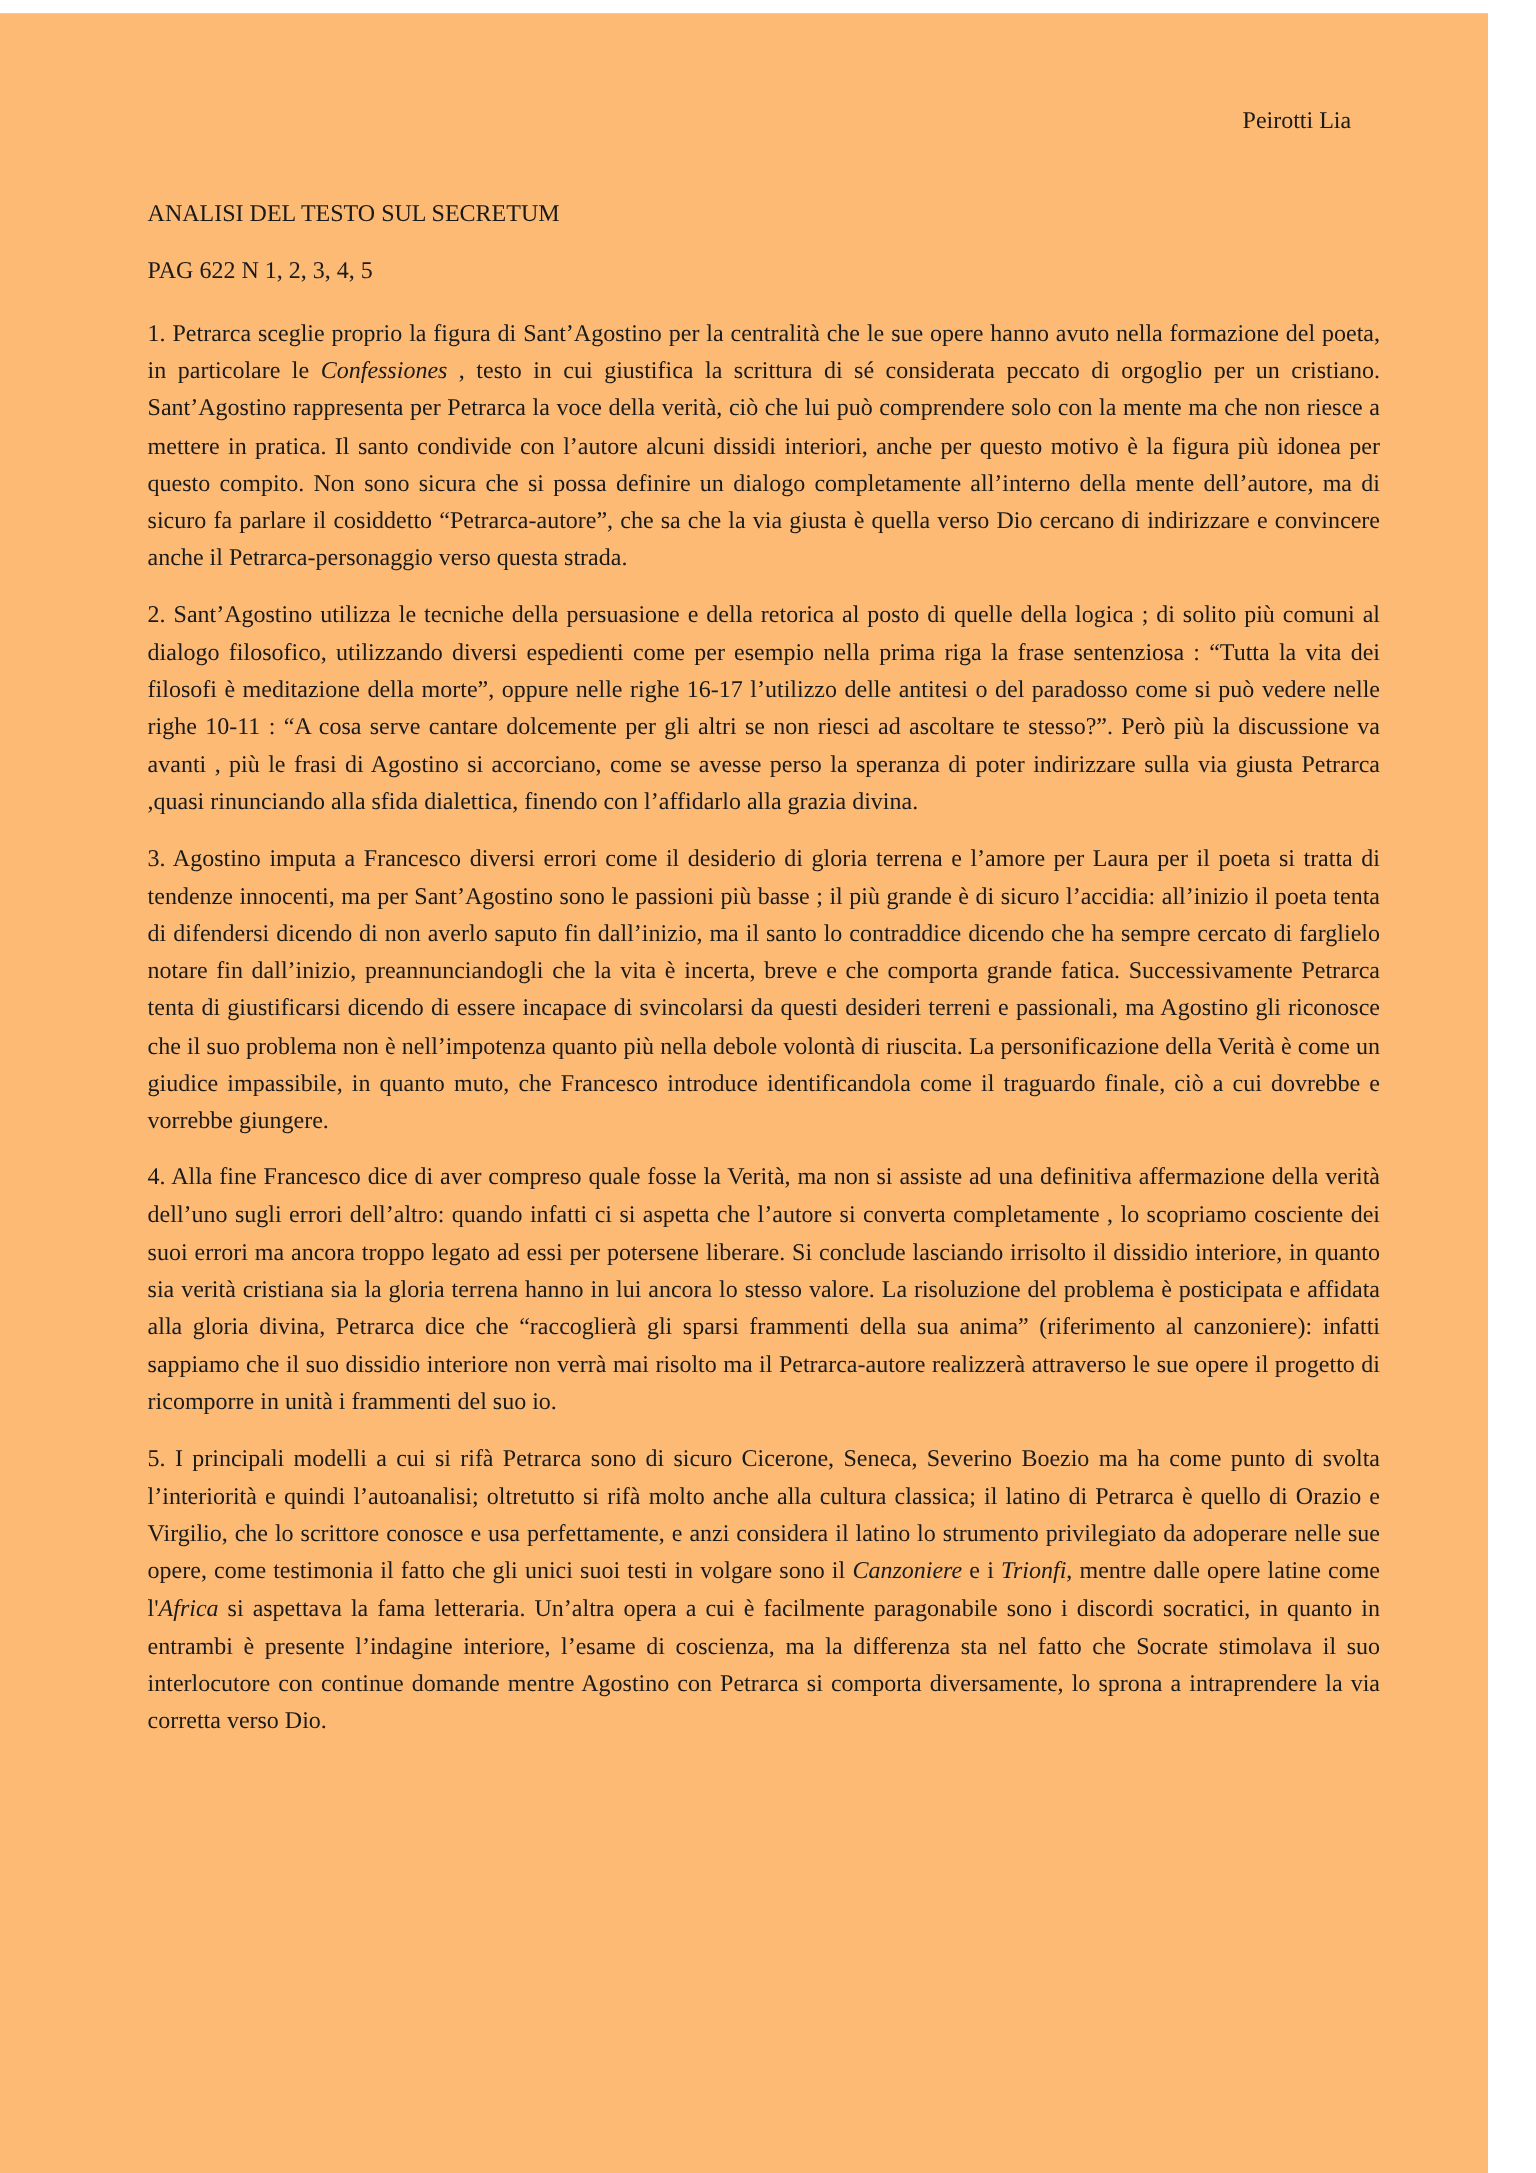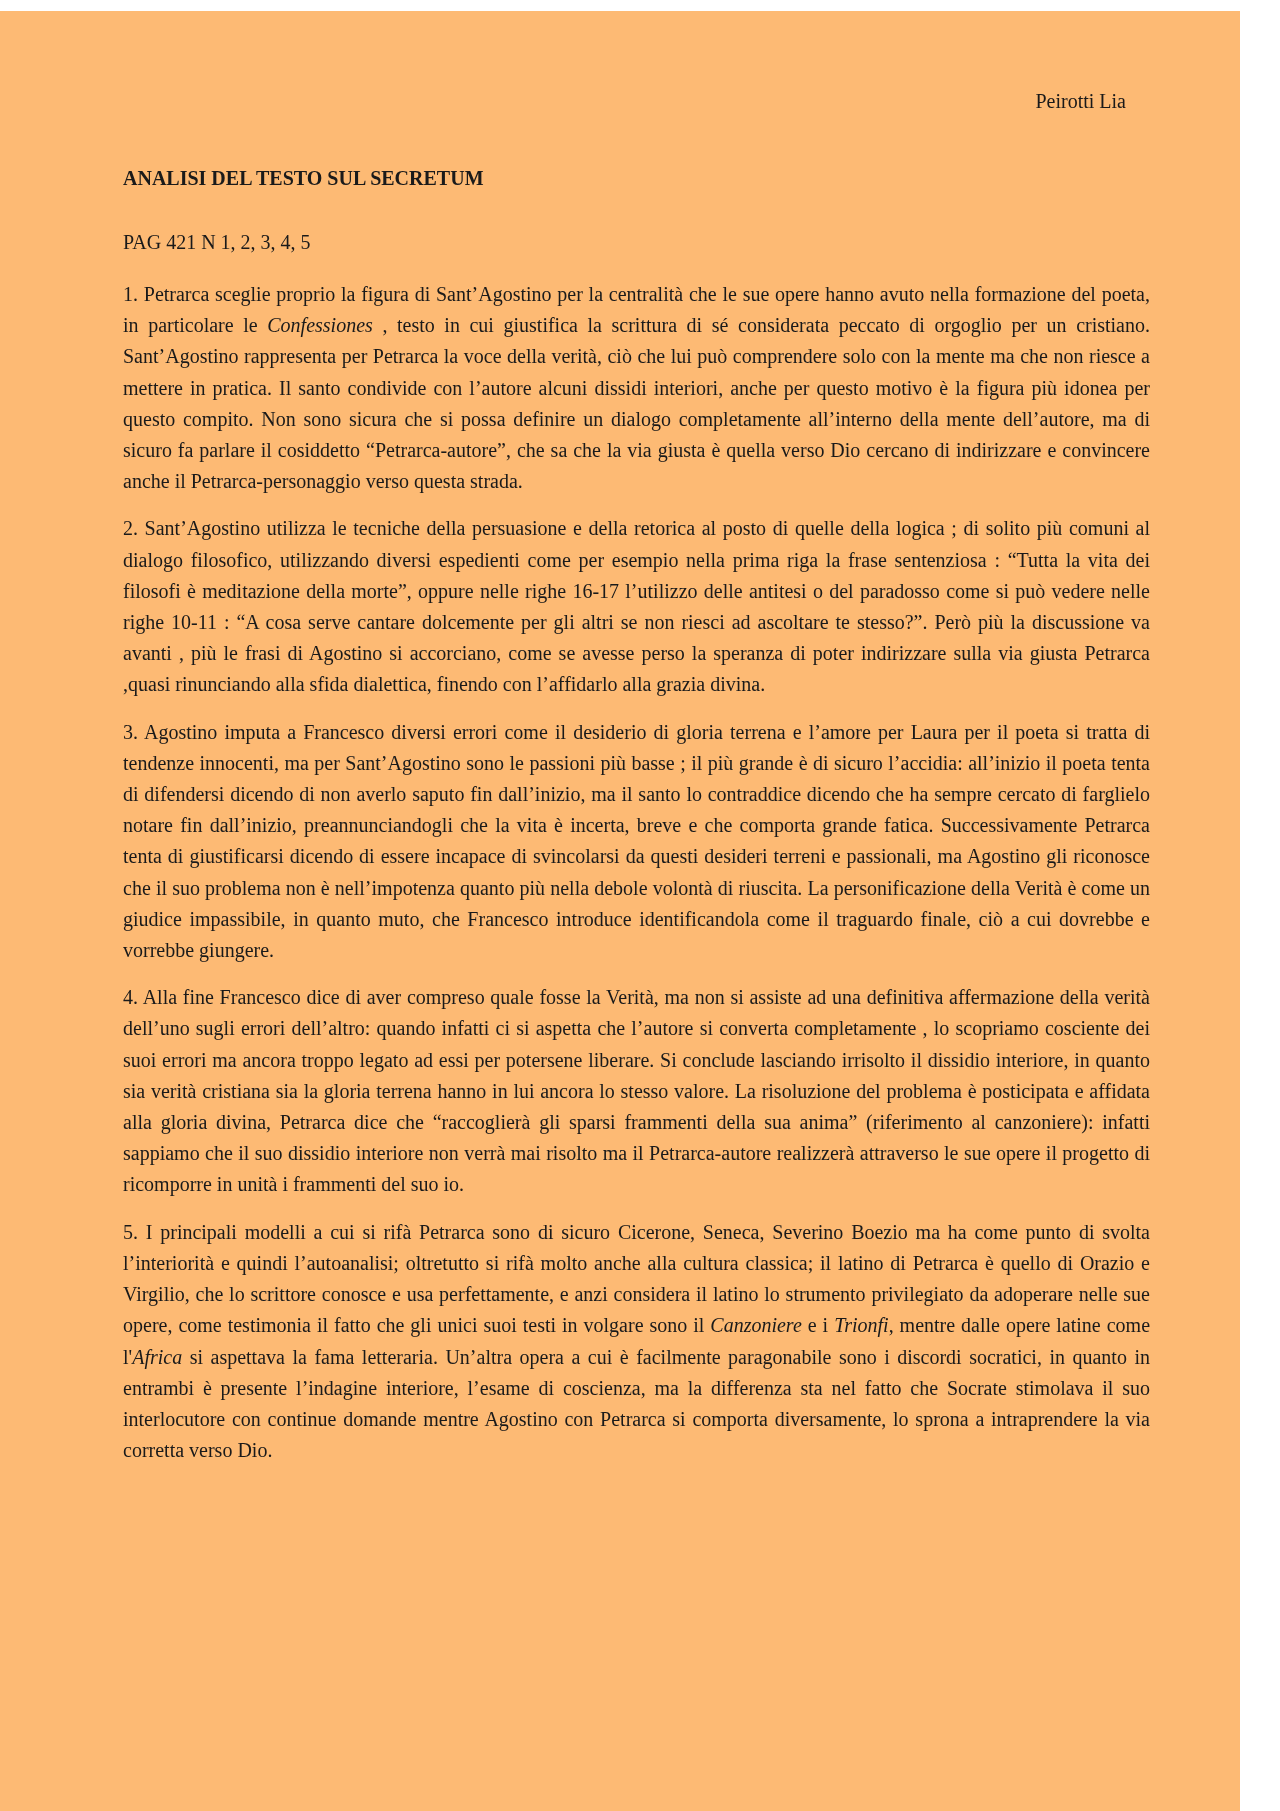--- a/index.html
+++ b/index.html
@@ -33,22 +33,22 @@
     }
     .content {
       position: absolute;
       left: 123px;
       top: 155px;
       width: 1043px;
     }
     .title {
       font-size: 20px;
       line-height: 24px;
-      margin: 0 0 40px 0;
-      font-weight: bold;
+      margin: 0 0 24px 0;
+      font-weight: normal;
     }
     .subtitle {
       font-size: 20px;
       line-height: 24px;
       margin: 0 0 25px 0;
       font-weight: normal;
     }
     .para {
       font-size: 20px;
       line-height: 31.2px;
@@ -61,21 +61,21 @@
     }
   </style>
 </head>
 <body>
 
 <div class="page">
   <div class="author">Peirotti Lia</div>
 
   <div class="content">
     <h1 class="title">ANALISI DEL TESTO SUL SECRETUM</h1>
-    <h2 class="subtitle">PAG 421 N 1, 2, 3, 4, 5</h2>
+    <h2 class="subtitle">PAG 622 N 1, 2, 3, 4, 5</h2>
 
     <p class="para"><span>1. Petrarca sceglie proprio la figura di Sant’Agostino per la centralità che le sue opere hanno avuto nella formazione del poeta, in particolare le </span><em>Confessiones</em><span> , testo in cui giustifica la scrittura di sé considerata peccato di orgoglio per un cristiano. Sant’Agostino rappresenta per Petrarca la voce della verità, ciò che lui può comprendere solo con la mente ma che non riesce a mettere in pratica. Il santo condivide con l’autore alcuni dissidi interiori, anche per questo motivo è la figura più idonea per questo compito. Non sono sicura che si possa definire un dialogo completamente all’interno della mente dell’autore, ma di sicuro fa parlare il cosiddetto “Petrarca-autore”, che sa che la via giusta è quella verso Dio cercano di indirizzare e convincere anche il Petrarca-personaggio  verso questa strada.</span></p>
     <p class="para"><span>2. Sant’Agostino utilizza le tecniche della persuasione e della retorica al posto di quelle della logica ; di solito più comuni al dialogo filosofico, utilizzando diversi espedienti come per esempio nella prima riga la frase sentenziosa : “Tutta la vita dei filosofi è meditazione della morte”, oppure nelle righe 16-17 l’utilizzo delle antitesi o del paradosso come si può vedere nelle righe 10-11 : “A cosa serve cantare dolcemente per gli altri se non riesci ad ascoltare te stesso?”. Però più la discussione va avanti , più le frasi di Agostino si accorciano, come se avesse perso la speranza di poter indirizzare sulla via giusta Petrarca ,quasi rinunciando alla sfida dialettica, finendo con l’affidarlo alla grazia divina.</span></p>
     <p class="para"><span>3. Agostino imputa a Francesco diversi errori come  il desiderio di gloria terrena e l’amore per Laura per il poeta si tratta di tendenze innocenti, ma per Sant’Agostino sono le passioni più basse ; il più grande è di sicuro l’accidia: all’inizio il poeta tenta di difendersi dicendo di non averlo saputo fin dall’inizio, ma il santo lo contraddice dicendo che ha sempre cercato di farglielo notare fin dall’inizio, preannunciandogli che la vita è incerta, breve e che comporta grande fatica. Successivamente Petrarca tenta di giustificarsi dicendo di essere incapace di svincolarsi da questi desideri terreni e passionali, ma Agostino gli riconosce che il suo problema non è nell’impotenza quanto più nella debole volontà di riuscita. La personificazione della Verità è come un giudice impassibile, in quanto muto, che Francesco introduce identificandola come il traguardo finale, ciò a cui dovrebbe e vorrebbe giungere.</span></p>
     <p class="para"><span>4. Alla fine Francesco dice di aver compreso quale fosse la Verità, ma non si assiste ad una definitiva affermazione della verità dell’uno sugli errori dell’altro: quando infatti ci si aspetta che l’autore si converta completamente , lo scopriamo cosciente dei suoi errori ma ancora troppo legato ad essi per potersene liberare. Si conclude lasciando irrisolto il dissidio interiore, in quanto sia verità cristiana sia la gloria terrena hanno in lui ancora lo stesso valore. La risoluzione del problema è posticipata e affidata alla gloria divina, Petrarca dice che “raccoglierà gli sparsi frammenti della sua anima” (riferimento al canzoniere): infatti sappiamo che il suo dissidio interiore non verrà mai risolto ma il Petrarca-autore realizzerà attraverso le sue opere il progetto di ricomporre in unità i frammenti del suo io.</span></p>
     <p class="para"><span>5. I principali modelli a cui si rifà Petrarca sono di sicuro Cicerone, Seneca, Severino Boezio ma ha come punto di svolta l’interiorità e quindi l’autoanalisi; oltretutto si rifà molto anche alla cultura classica;  il latino di Petrarca è quello di Orazio e Virgilio, che lo scrittore conosce e usa perfettamente, e anzi considera il latino lo strumento privilegiato da adoperare nelle sue opere, come testimonia il fatto che gli unici suoi testi in volgare sono il </span><em>Canzoniere</em><span> e i </span><em>Trionfi</em><span>,  mentre dalle opere latine come l'</span><em>Africa</em><span> si aspettava la fama letteraria. Un’altra opera a cui è facilmente paragonabile sono i discordi socratici, in quanto in entrambi è presente l’indagine interiore, l’esame di coscienza, ma la differenza sta nel fatto che Socrate stimolava il suo interlocutore con  continue domande mentre Agostino con Petrarca si comporta diversamente, lo sprona a intraprendere la via corretta verso Dio.</span></p>
   </div>
 </div>
 
 </body></html>

